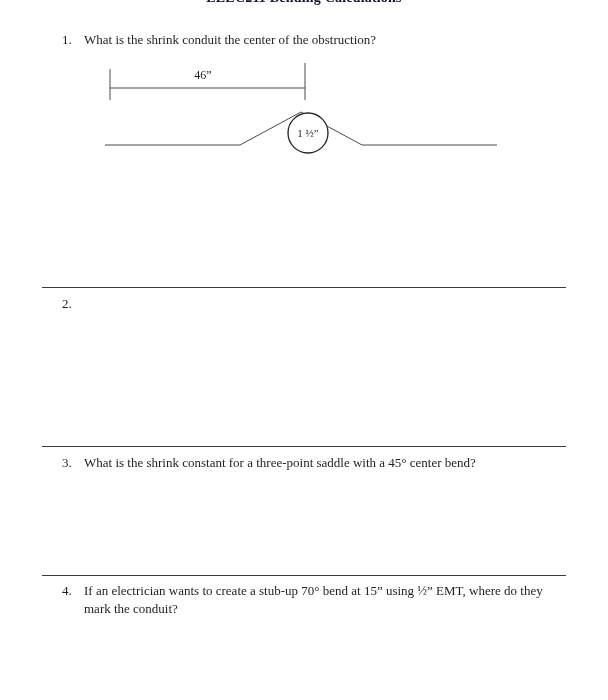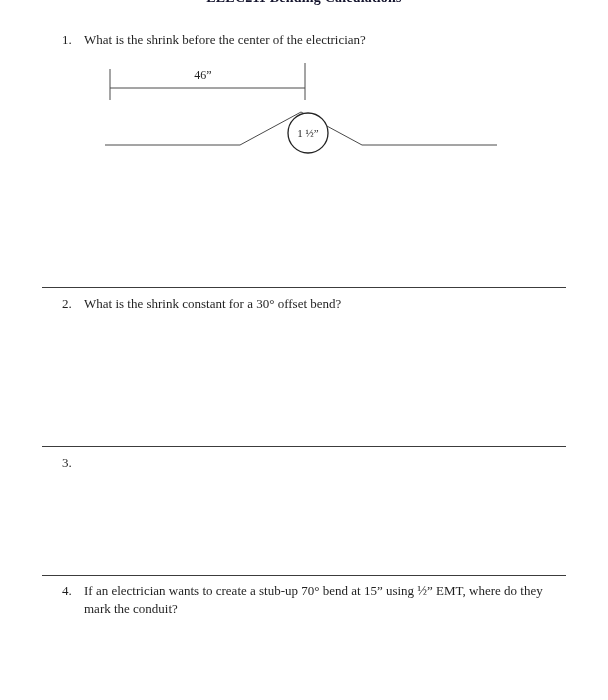--- a/index.html
+++ b/index.html
@@ -89,47 +89,47 @@
 </style>
 </head>
 <body>
 
 <div class="page">
 
   <div class="doc-title">ELEC211 Bending Calculations</div>
 
   <div class="question q1">
     <span class="qnum">1.</span>
-    <span class="qtext">What is the shrink before the center of the electrician?</span>
+    <span class="qtext">What is the shrink conduit the center of the obstruction?</span>
   </div>
 
   <svg class="diagram" width="608" height="160" viewBox="0 0 608 160">
 
     <line x1="110" y1="14" x2="110" y2="45"></line>
     <line x1="305" y1="8" x2="305" y2="45"></line>
     <line x1="110" y1="33" x2="305" y2="33"></line>
     <text x="203" y="24" text-anchor="middle">46”</text>
 
     <polyline points="105,90 240,90 301,57 362,90 497,90"></polyline>
 
     <circle cx="308" cy="78" r="20"></circle>
     <text class="obstruction-text" x="308" y="82" text-anchor="middle">1 ½”</text>
   </svg>
 
   <hr class="divider d1">
 
   <div class="question q2">
     <span class="qnum">2.</span>
-    <span class="qtext">What is the shrink constant for a 30° offset bend?</span>
   </div>
 
   <hr class="divider d2">
 
   <div class="question q3">
     <span class="qnum">3.</span>
+    <span class="qtext">What is the shrink constant for a three-point saddle with a 45° center bend?</span>
   </div>
 
   <hr class="divider d3">
 
   <div class="question q4">
     <span class="qnum">4.</span>
     <span class="qtext">If an electrician wants to create a stub-up 70° bend at 15” using ½” EMT, where do they mark the conduit?</span>
   </div>
 
 </div>

